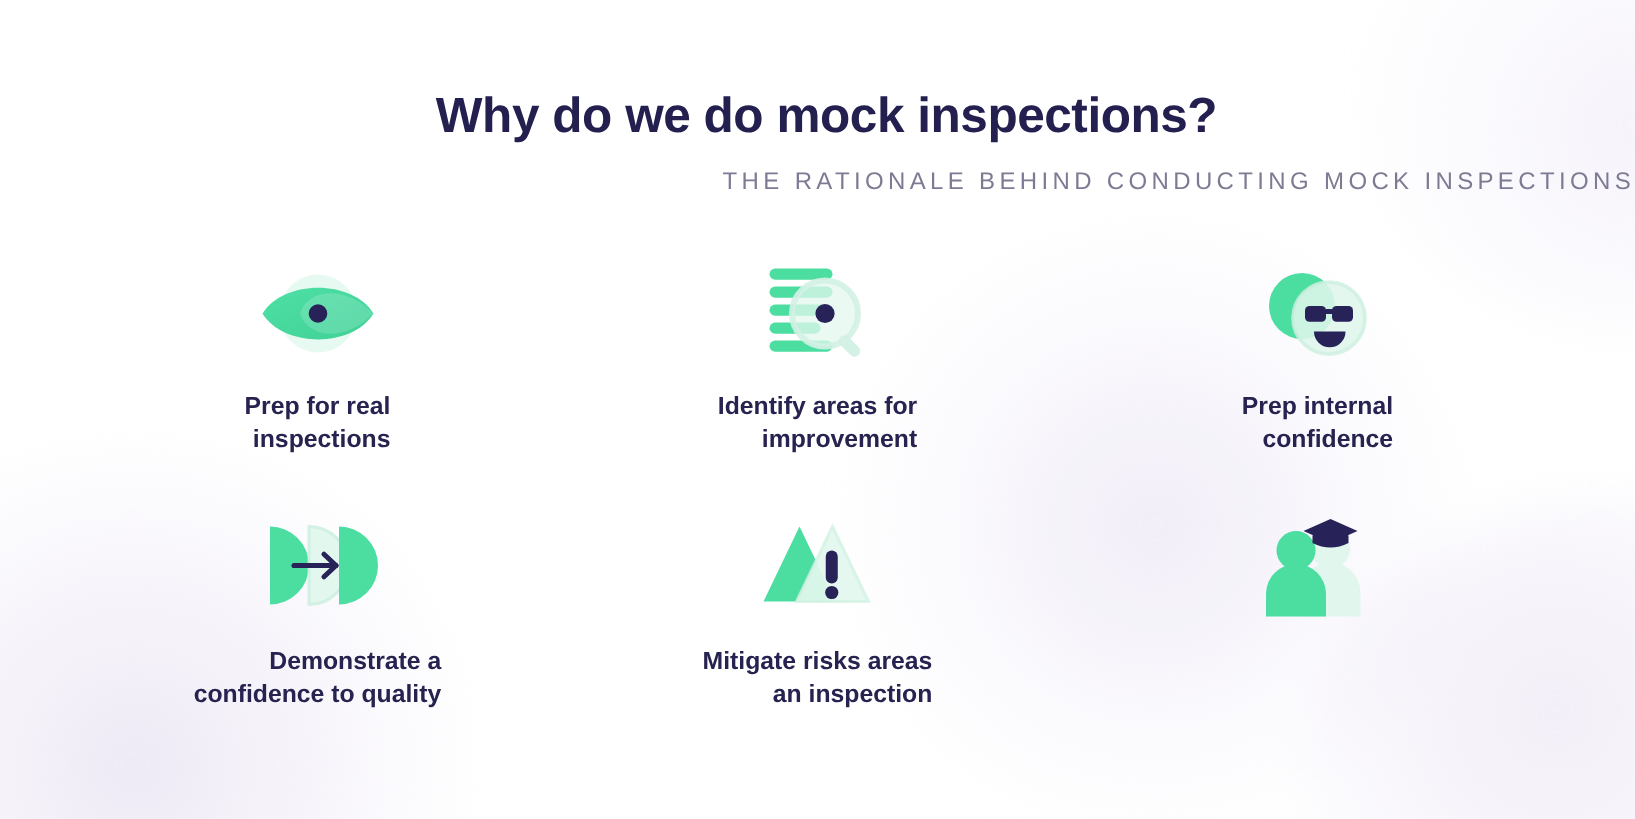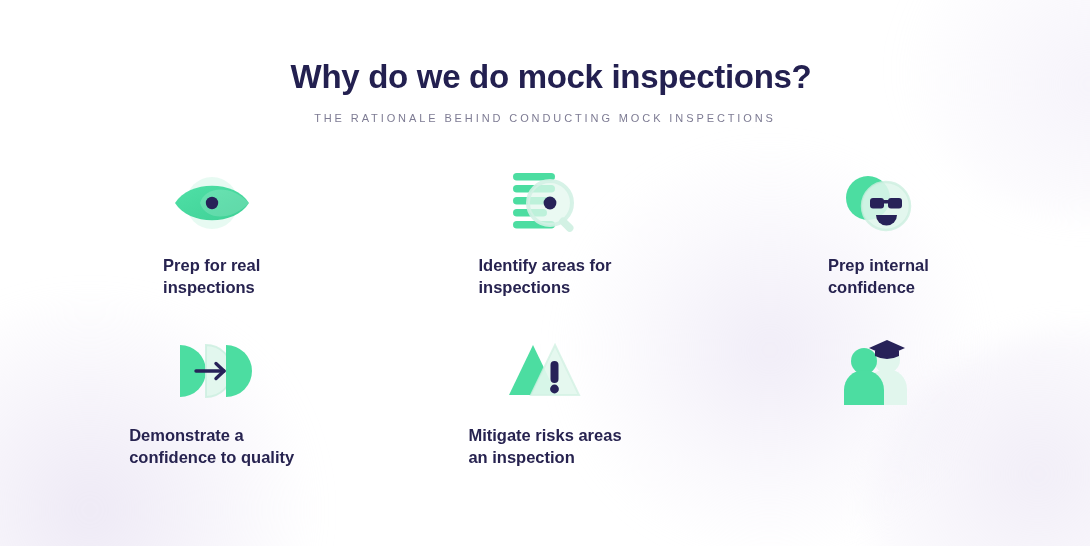--- a/index.html
+++ b/index.html
@@ -73,25 +73,26 @@
     font-size: 33px;
     font-weight: bold;
     color: #232050;
     letter-spacing: -0.3px;
     line-height: 1.15;
     margin: 0;
     padding-left: 12px;
   }
   .subtitle {
     margin: 16px 0 0 0;
-    font-size: 11px;
+    font-size: 16px;
     color: #7d7b93;
     letter-spacing: 2.9px;
     font-weight: normal;
     line-height: 1.2;
+    text-align: right;
   }
 
   
   .grid {
     margin: 0 auto;
     padding-top: 42px;
     width: 1000px;
     display: grid;
     grid-template-columns: repeat(3, 1fr);
     grid-template-rows: repeat(2, 168px);
@@ -105,21 +106,21 @@
   }
   .icon-wrap {
     width: 96px;
     height: 72px;
     display: flex;
     align-items: center;
     justify-content: center;
     margin-bottom: 16px;
   }
   .cell-label {
-    text-align: left;
+    text-align: right;
     font-size: 16.5px;
     font-weight: bold;
     color: #272350;
     line-height: 1.33;
     max-width: 230px;
     white-space: pre-line;
   }
   .row2 .icon-wrap { margin-bottom: 18px; }
 </style>
 </head>
@@ -170,21 +171,21 @@
             <rect x="6" y="41" width="34" height="7.5" rx="3.75"></rect>
             <rect x="6" y="53" width="42" height="7.5" rx="3.75"></rect>
           </g>
           <circle cx="43" cy="35" r="22" fill="#e3f7ee" opacity="0.75"></circle>
           <circle cx="43" cy="35" r="22" fill="none" stroke="#d3f1e4" stroke-width="4" opacity="0.9"></circle>
           <rect x="56" y="48" width="17" height="7.5" rx="3.75" fill="#d3f1e4" transform="rotate(45 56 48)"></rect>
           <circle cx="43" cy="35" r="6.4" fill="#272258"></circle>
         </svg>
       </div>
       <div class="cell-label">Identify areas for
-inspections</div>
+improvement</div>
     </div>
 
     <div class="cell">
       <div class="icon-wrap">
         <svg width="76" height="66" viewBox="0 0 76 66" xmlns="http://www.w3.org/2000/svg">
           <circle cx="28" cy="28" r="22" fill="#4cdda1"></circle>
           <circle cx="46" cy="36" r="24" fill="#dff6ec" opacity="0.88"></circle>
           <circle cx="46" cy="36" r="24" fill="none" stroke="#cdefe0" stroke-width="2.5" opacity="0.8"></circle>
           <g fill="#272258">
             <rect x="30" y="28" width="14" height="10.5" rx="3"></rect>

